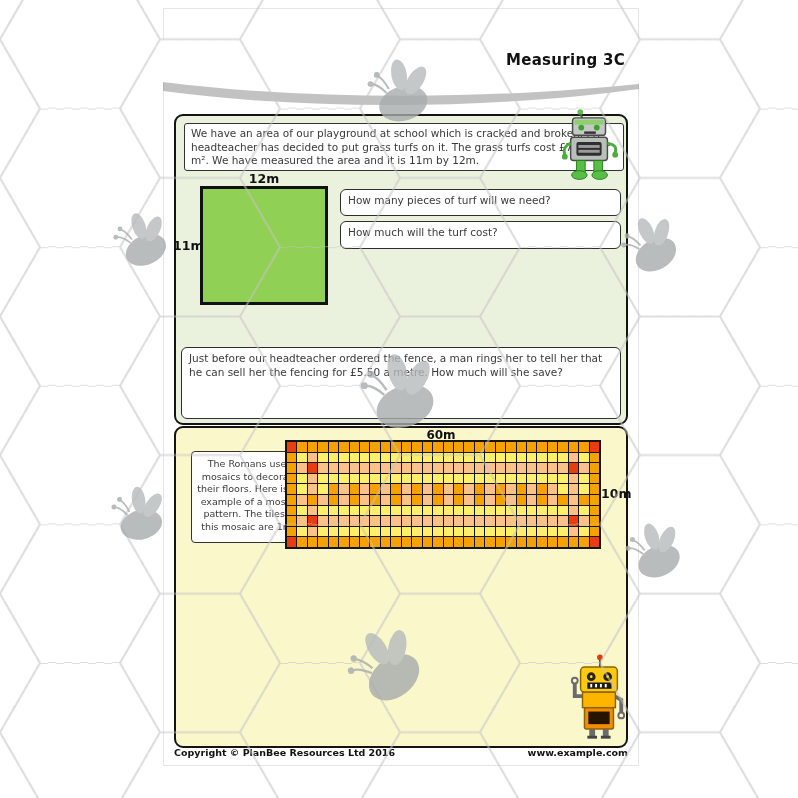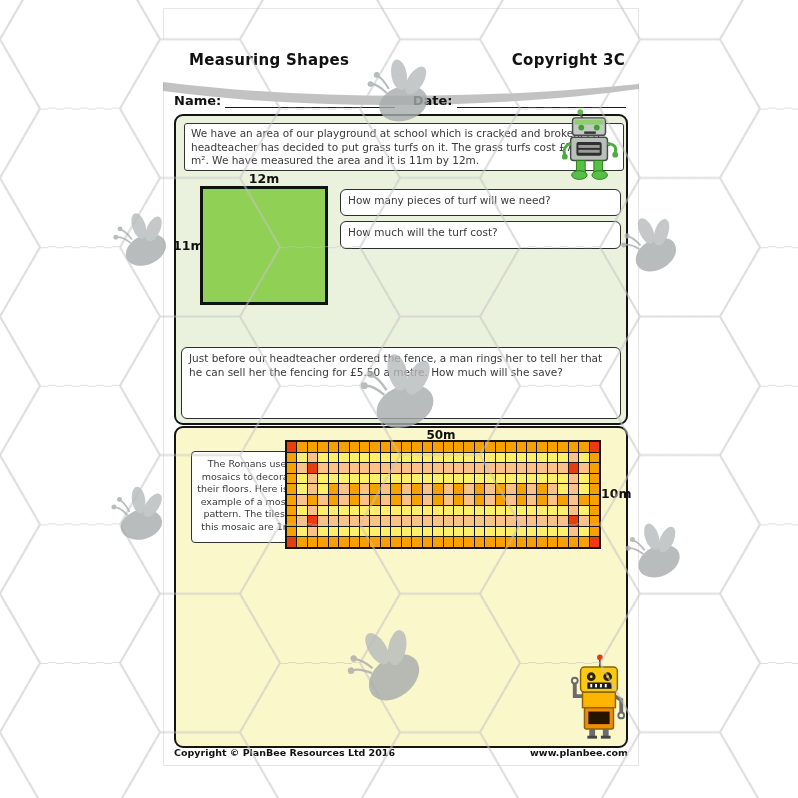--- a/index.html
+++ b/index.html
@@ -111,51 +111,44 @@
       <rect x="36" y="78" width="6" height="8" fill="#6b6b6b"></rect>
       <rect x="20" y="85" width="10" height="3" fill="#444"></rect>
       <rect x="34" y="85" width="10" height="3" fill="#444"></rect>
     </symbol>
   </defs>
 </svg>
 
 <div class="page">
 
   <div class="header-band">
-    <div class="title left">Measuring Shapes</div>
-    <div class="title right">Copyright 3C</div>
+    <div class="title right">Measuring 3C</div>
   </div>
   <svg class="swoosh" width="476" height="28" viewBox="0 0 476 28">
     <path d="M0,1 C150,20 330,18 476,3 L476,8 C330,28 150,30 0,10 Z" fill="#8f8f8f" opacity="0.55"></path>
   </svg>
 
-  <div class="name-row">
-    <span class="nd-label">Name:</span>
-    <span class="write-line"></span>
-    <span class="nd-label date-label">Date:</span>
-    <span class="write-line"></span>
-  </div>
 
   <div class="section sec1">
     <div class="introbox">We have an area of our playground at school which is cracked and broken. My headteacher has decided to put grass turfs on it. The grass turfs cost £7.50 per m². We have measured the area and it is 11m by 12m.</div>
     <svg class="robot" style="right:5px;top:-8px;width:62px;height:74px">
         <use href="#robot-green"></use>
       </svg>
 
     <div class="dim-label" style="left:24px;top:55px;width:128px;text-align:center;">12m</div>
     <div class="grass-rect"></div>
     <div class="dim-label" style="left:-3px;top:122px;">11m</div>
 
     <div class="qbox" style="left:164px;top:105px;width:281px;height:28px;">How much will the turf cost?</div>
     <div class="qbox" style="left:164px;top:73px;width:281px;height:27px;">How many pieces of turf will we need?</div>
     <div class="qbox" style="left:5px;top:231px;width:440px;height:72px;">Just before our headteacher ordered the fence, a man rings her to tell her that he can sell her the fencing for £5.50 a metre. How much will she save?</div>
   </div>
 
   <div class="section sec2">
-    <div class="dim-label" style="left:109px;top:0px;width:312px;text-align:center;font-size:12px;">50m</div>
+    <div class="dim-label" style="left:109px;top:0px;width:312px;text-align:center;font-size:12px;">60m</div>
     <div class="infobox">The Romans used mosaics to decorate their floors. Here is an example of a mosaic pattern. The tiles in this mosaic are 1m².</div>
     <div class="mosaic">
         <div class="tile" style="background: rgb(231, 61, 16);"></div>
         <div class="tile" style="background: rgb(245, 162, 0);"></div>
         <div class="tile" style="background: rgb(245, 162, 0);"></div>
         <div class="tile" style="background: rgb(245, 162, 0);"></div>
         <div class="tile" style="background: rgb(245, 162, 0);"></div>
         <div class="tile" style="background: rgb(245, 162, 0);"></div>
         <div class="tile" style="background: rgb(245, 162, 0);"></div>
         <div class="tile" style="background: rgb(245, 162, 0);"></div>
@@ -454,21 +447,21 @@
       </div>
     <div class="dim-label" style="left:425px;top:58px;">10m</div>
 
     <svg class="robot" style="left:392px;top:225px;width:60px;height:90px">
         <use href="#robot-yellow"></use>
       </svg>
   </div>
 
   <div class="footer">
     <span>Copyright © PlanBee Resources Ltd 2016</span>
-    <span>www.planbee.com</span>
+    <span>www.example.com</span>
   </div>
 </div>
 
 <svg class="hexlayer" width="798" height="798" viewBox="0 0 798 798">
   <defs>
     <pattern id="hexpat" patternUnits="userSpaceOnUse" width="240" height="138.6" x="-40" y="-30">
       <g fill="none" stroke="#c4c4c4" stroke-width="2.2" stroke-dasharray="8 8">
         <path d="M-80,0 L-40,-69.3 L40,-69.3 L80,0 L40,69.3 L-40,69.3 Z"></path>
         <path d="M160,0 L200,-69.3 L280,-69.3 L320,0 L280,69.3 L200,69.3 Z"></path>
         <path d="M40,69.3 L80,0 L160,0 L200,69.3 L160,138.6 L80,138.6 Z"></path>

